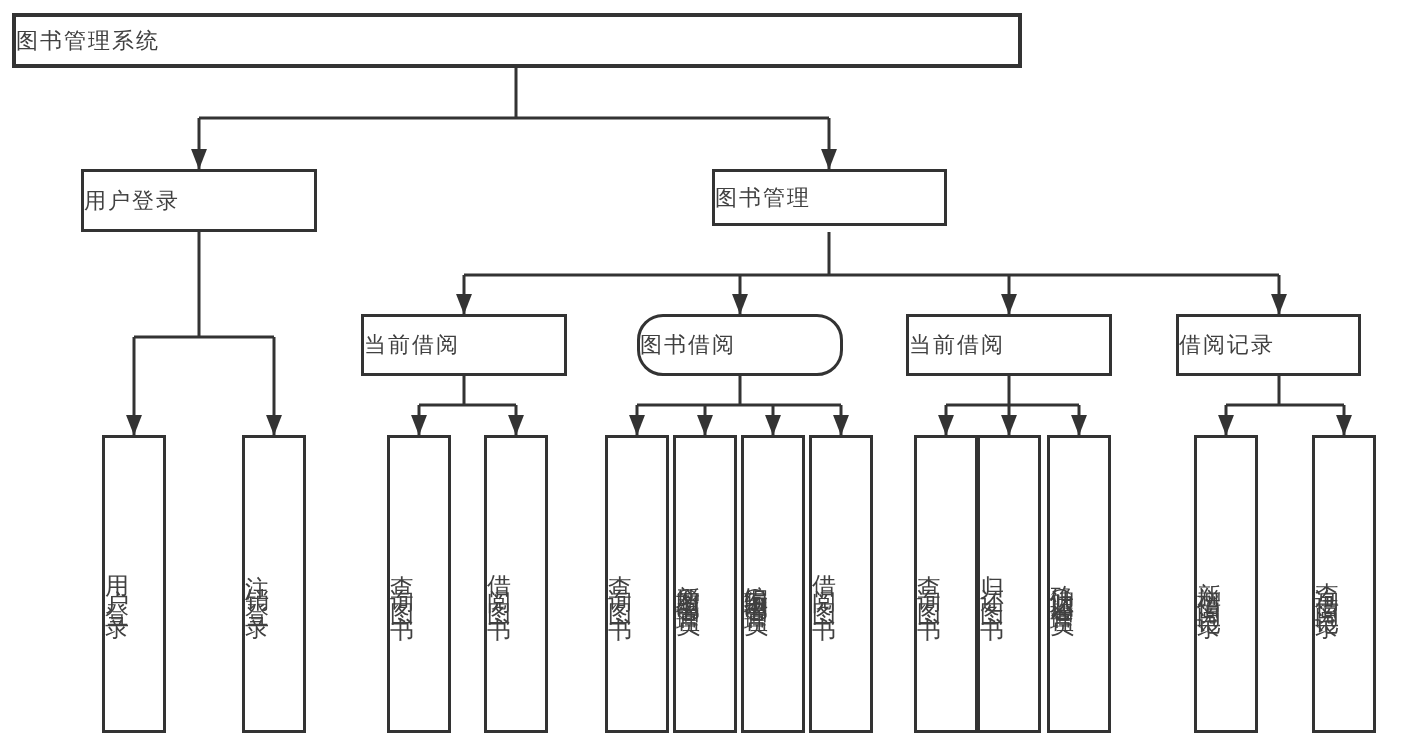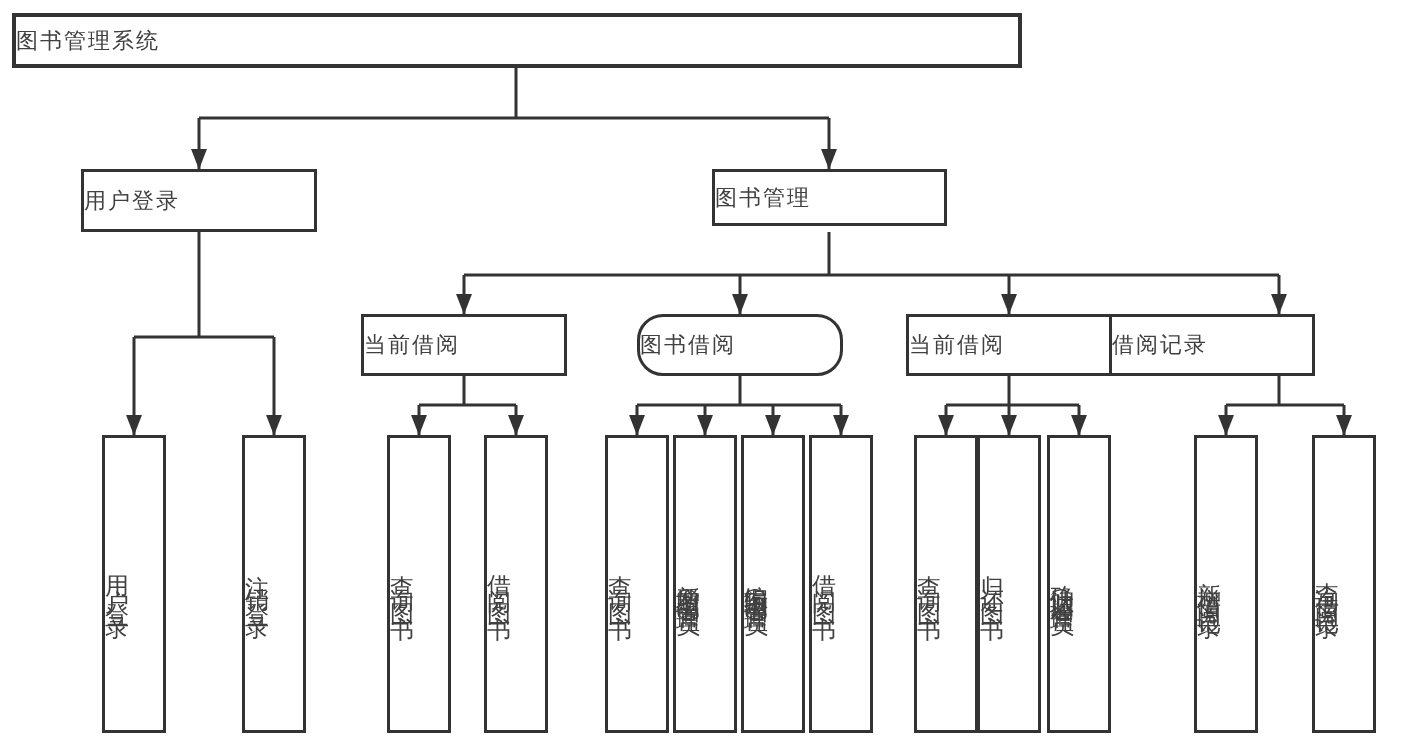--- a/index.html
+++ b/index.html
@@ -110,21 +110,21 @@
 
   <div class="box" style="left:361px; top:314px; width:206px; height:62px;">
     <span class="hlabel">当前借阅</span>
   </div>
   <div class="box" style="left:637px; top:314px; width:206px; height:62px;border-radius:26px;">
     <span class="hlabel">图书借阅</span>
   </div>
   <div class="box" style="left:906px; top:314px; width:206px; height:62px;">
     <span class="hlabel">当前借阅</span>
   </div>
-  <div class="box" style="left:1109px; top:314px; width:206px; height:62px;">
+  <div class="box" style="left:1176px; top:314px; width:185px; height:62px;">
     <span class="hlabel">借阅记录</span>
   </div>
 
   <div class="box leaf" style="left:102px;">
     <span class="vtext ls-a">用户登录</span>
   </div>
   <div class="box leaf" style="left:242px;">
     <span class="vtext ls-a">注销登录</span>
   </div>
 

